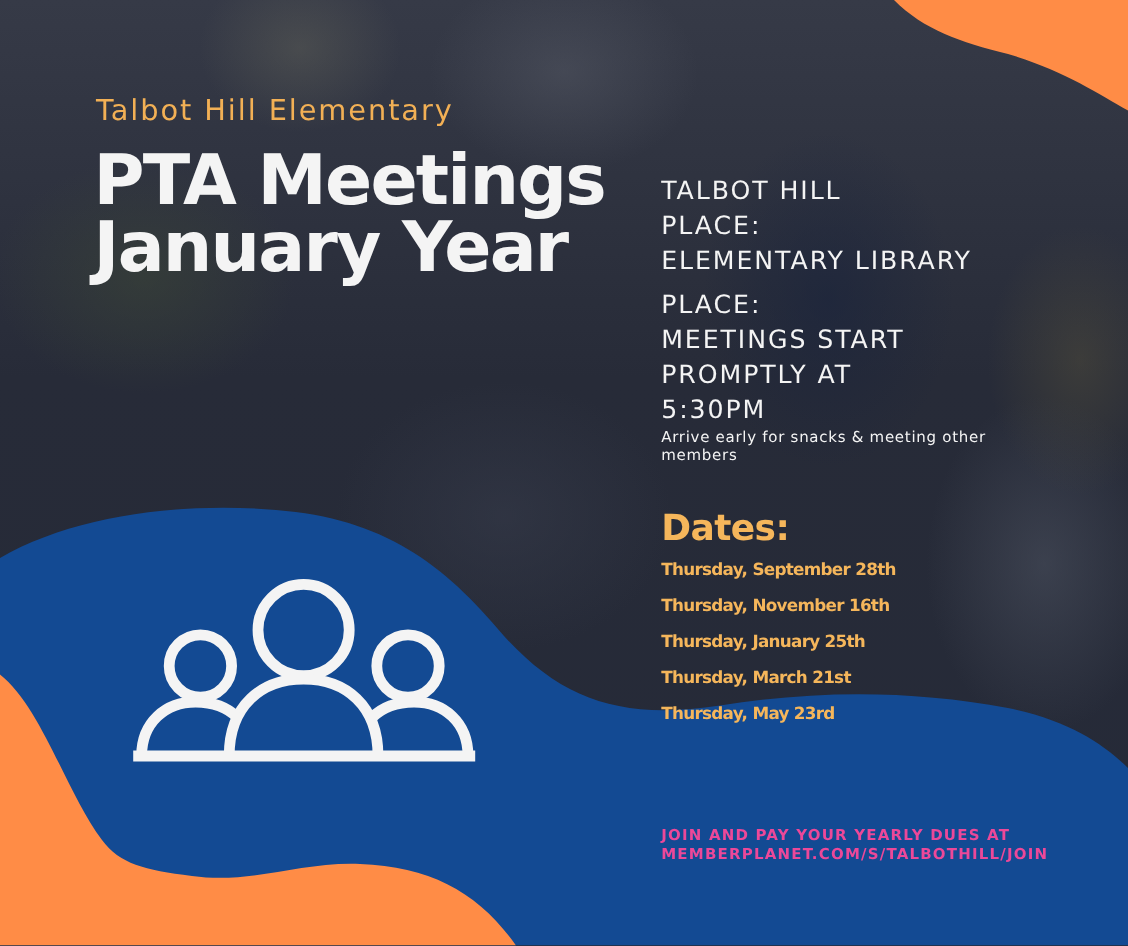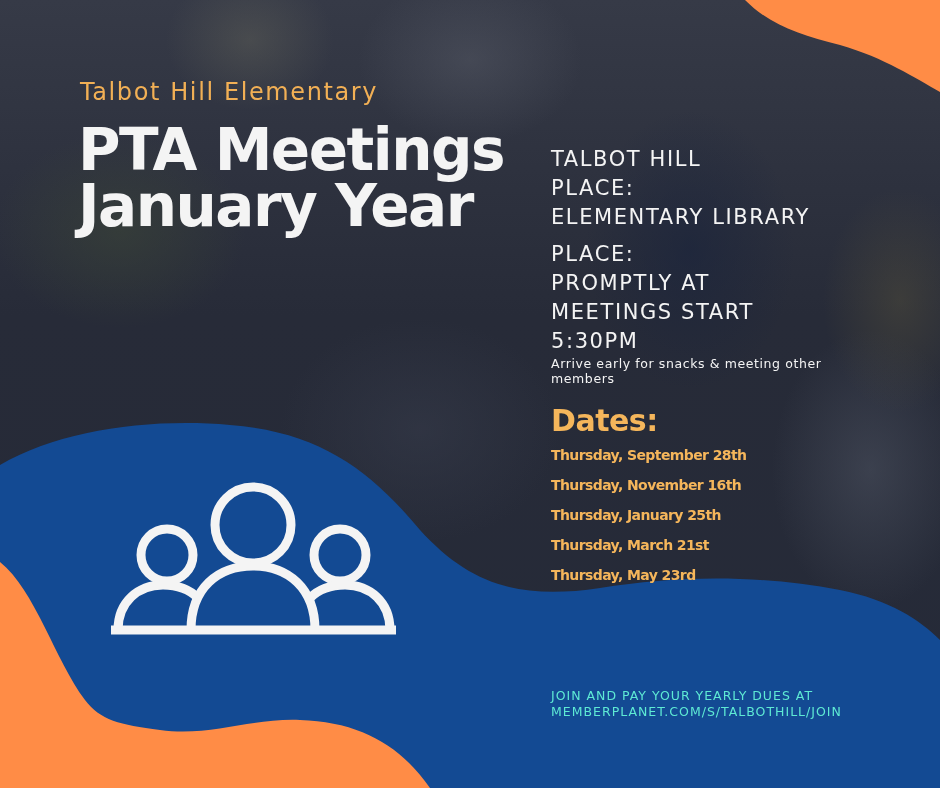--- a/index.html
+++ b/index.html
@@ -45,26 +45,26 @@
       color: #f4f4f4; font-family: "DejaVu Sans", sans-serif;
     }
     .info .line { font-size: 21px; line-height: 29px; letter-spacing: 1.6px; white-space: nowrap; }
     .info .gap { height: 8px; }
     .info .note { font-size: 12.5px; line-height: 15px; letter-spacing: 0.6px; width: 300px; }
 
     .dates {
       position: absolute; left: 551px; top: 402px;
       color: #f5b65b; font-family: "DejaVu Sans", sans-serif; font-weight: bold;
     }
-    .dates .heading { font-size: 30px; line-height: 38px; letter-spacing: -0.5px; }
+    .dates .heading { font-size: 30px; line-height: 38px; letter-spacing: -0.5px; margin-top: 20px; }
     .dates .date { font-size: 14px; line-height: 30px; letter-spacing: -0.6px; white-space: nowrap; }
 
     .cta {
       position: absolute; left: 551px; top: 688px;
-      color: #5eead4; font-family: "DejaVu Sans", sans-serif; font-weight: normal;
+      color: #ec4899; font-family: "DejaVu Sans", sans-serif; font-weight: bold;
       font-size: 12.5px; line-height: 16px; letter-spacing: 1px; white-space: nowrap;
     }
   </style>
 </head>
 <body>
 
 <div class="bg"></div>
 
 <svg class="shapes" width="940" height="788" viewBox="0 0 940 788">
 
@@ -93,22 +93,22 @@
     <span>January Year</span>
   </h1>
 
 
   <div class="info">
     <div class="line">TALBOT HILL</div>
     <div class="line">PLACE:</div>
     <div class="line">ELEMENTARY LIBRARY</div>
     <div class="gap"></div>
     <div class="line">PLACE:</div>
+    <div class="line">MEETINGS START</div>
     <div class="line">PROMPTLY AT</div>
-    <div class="line">MEETINGS START</div>
     <div class="line">5:30PM</div>
     <div class="note">Arrive early for snacks &amp; meeting other members</div>
   </div>
 
   <div class="dates">
     <div class="heading">Dates:</div>
     <div class="date">Thursday, September 28th</div>
     <div class="date">Thursday, November 16th</div>
     <div class="date">Thursday, January 25th</div>
     <div class="date">Thursday, March 21st</div>

